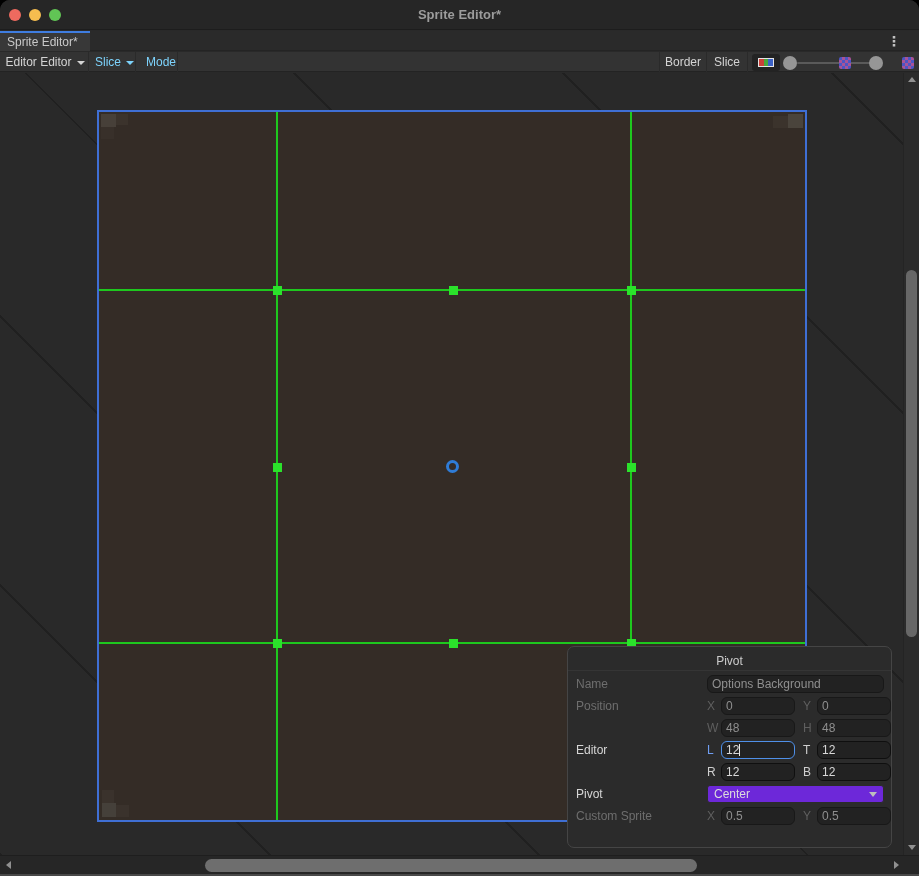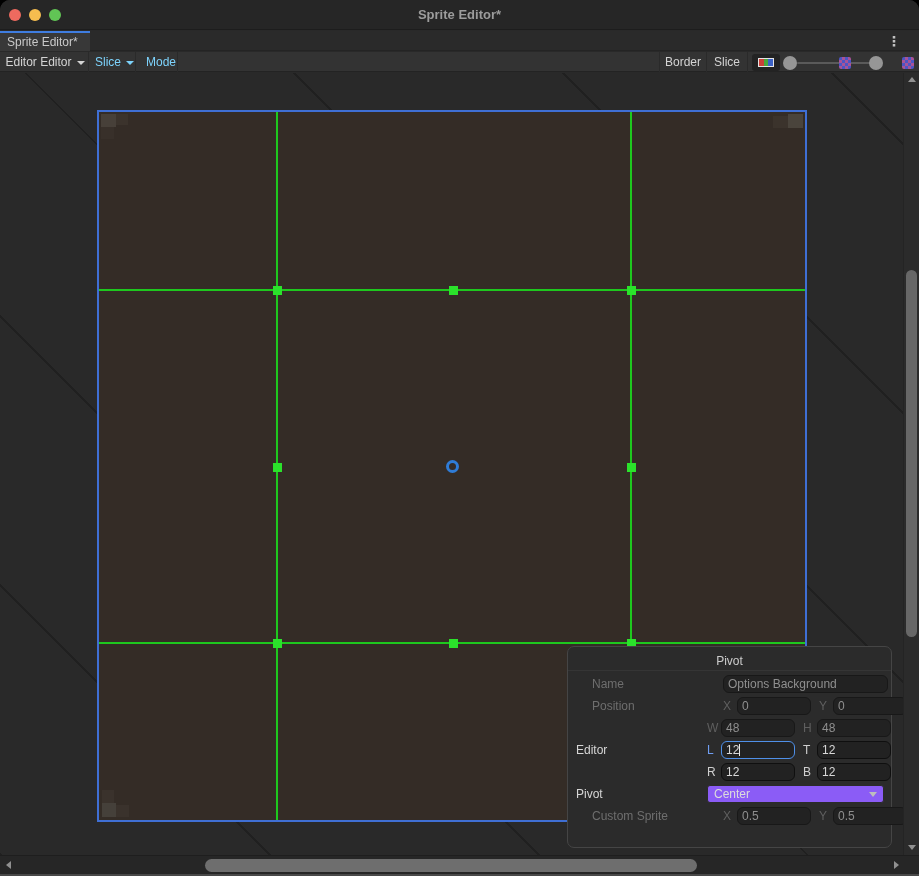--- a/index.html
+++ b/index.html
@@ -61,34 +61,34 @@
   .pivot-ring{position:absolute;left:347px;top:348px;width:13px;height:13px;border:3px solid #2f7cd6;
               border-radius:50%;}
 
   
   .panel{position:absolute;left:567px;top:573px;width:325px;height:202px;background:#2b2b2b;
          border:1px solid #454545;border-radius:7px;padding:4px 0 0 0;}
   .panel-title{height:20px;text-align:center;color:#cccccc;font-size:12px;line-height:20px;
                border-bottom:1px solid rgba(255,255,255,0.05);margin-bottom:4px;}
   .prow{display:flex;align-items:center;height:18px;margin:0 7px 4px 8px;}
   .plabel{width:131px;font-size:12px;color:#d6d6d6;flex:none;}
-  .plabel.dim{color:#6e6e6e;margin-left:16px;}
+  .plabel.dim{color:#6e6e6e;}
   .sub{width:14px;font-size:12px;color:#cfcfcf;flex:none;}
   .sub.dim{color:#5f5f5f;}
   .sub.blue{color:#6f9df1;}
   .gap{width:8px;flex:none;}
   .pfield{width:74px;height:18px;background:#222222;border:1px solid #0f0f0f;border-radius:6px;
           color:#d8d8d8;font-size:12px;padding:0 4px;outline:none;flex:none;}
   .pfield.wide{flex:1;width:auto;}
   .pfield.dimfield{color:#8f8f8f;border-color:#181818;}
   .inwrap{position:relative;width:74px;height:18px;flex:none;}
   .inwrap .pfield{position:absolute;inset:0;width:100%;}
   .pfield.focused{border:1px solid #4f90e8;}
   .text-caret{position:absolute;left:18px;top:3px;width:1px;height:12px;background:#e8e8e8;}
-  .dropdown{flex:1;height:18px;background:#8b5cf6;border:1px solid #2b2b2b;border-radius:3px;
+  .dropdown{flex:1;height:18px;background:#6d28d9;border:1px solid #2b2b2b;border-radius:3px;
             color:#dcdcdc;font-size:12px;display:flex;align-items:center;padding:0 6px;
             justify-content:space-between;cursor:pointer;}
   .dd-arrow{width:0;height:0;border-left:4px solid transparent;border-right:4px solid transparent;
             border-top:5px solid #bdbdbd;}
 
   
   .vscroll{position:absolute;right:0;top:73px;width:16px;height:782px;background:#2b2b2b;
            border-left:1px solid #242424;}
   .vthumb{position:absolute;left:2px;top:197px;width:11px;height:367px;background:#676767;border-radius:6px;}
   .tri{width:0;height:0;position:absolute;}

